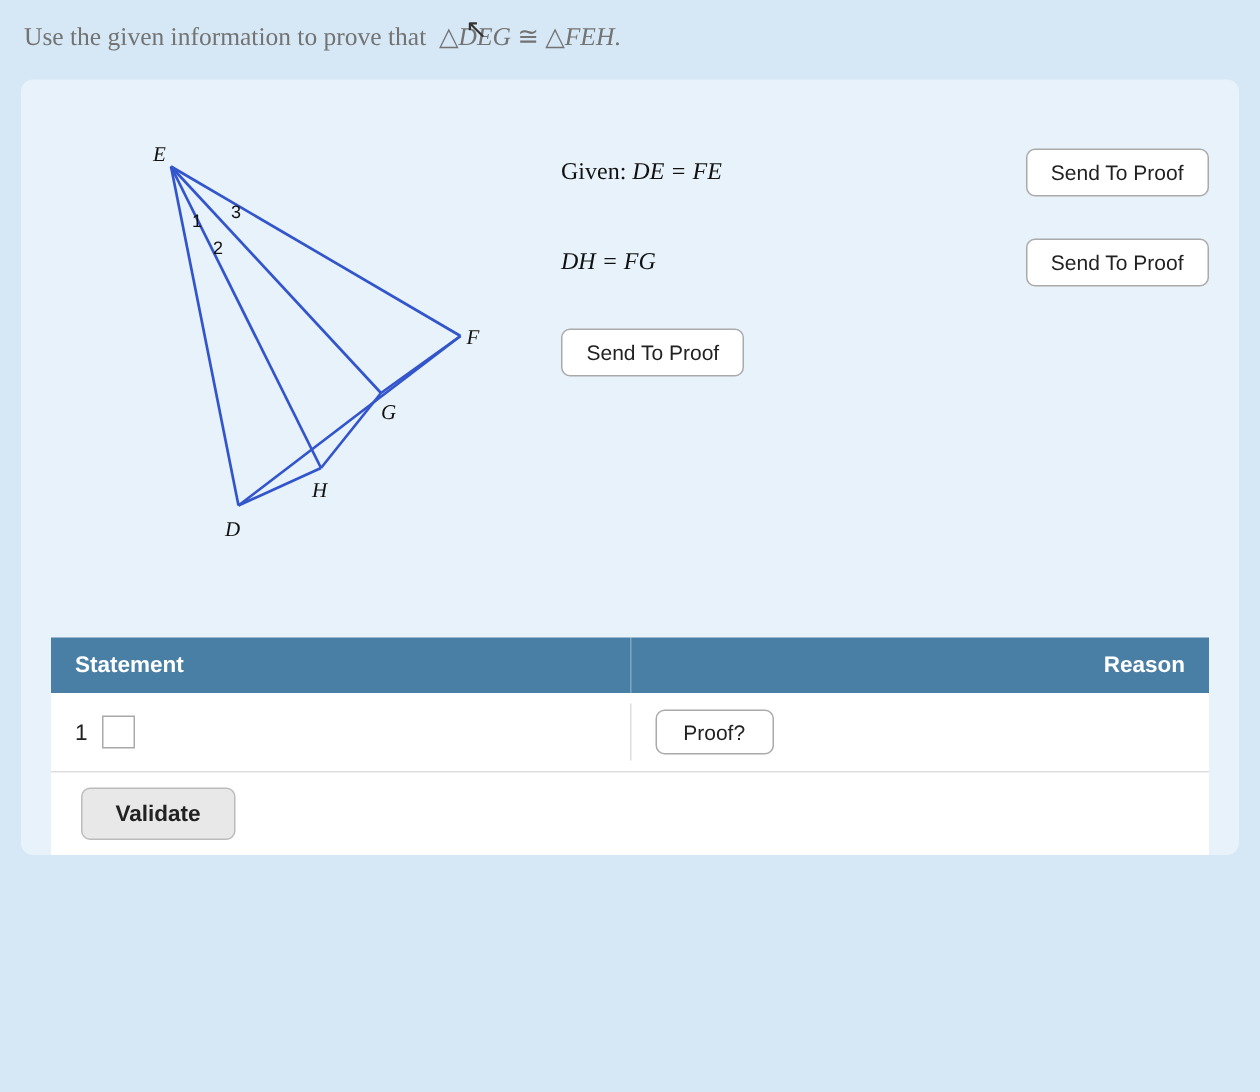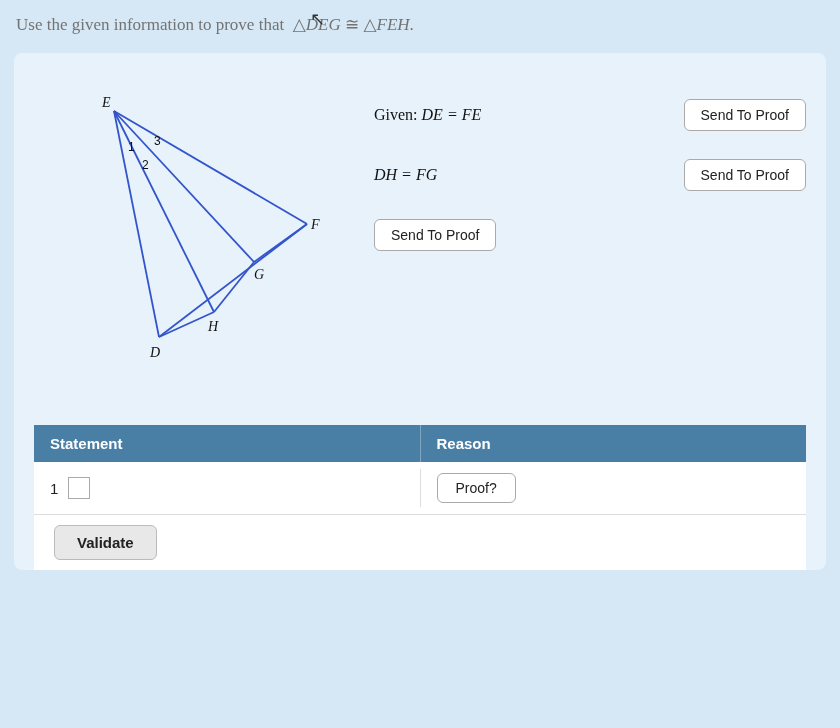--- a/index.html
+++ b/index.html
@@ -115,20 +115,21 @@
     }
 
     .table-header .col-reason {
       flex: 1;
       padding: 10px 16px;
       color: white;
       font-family: Arial, sans-serif;
       font-size: 15px;
       font-weight: bold;
       border-left: 1px solid rgba(255,255,255,0.3);
+      text-align: right;
     }
 
     .table-row-1 {
       display: flex;
       background: white;
       min-height: 52px;
       align-items: center;
     }
 
     .table-row-1 .col-stmt {

